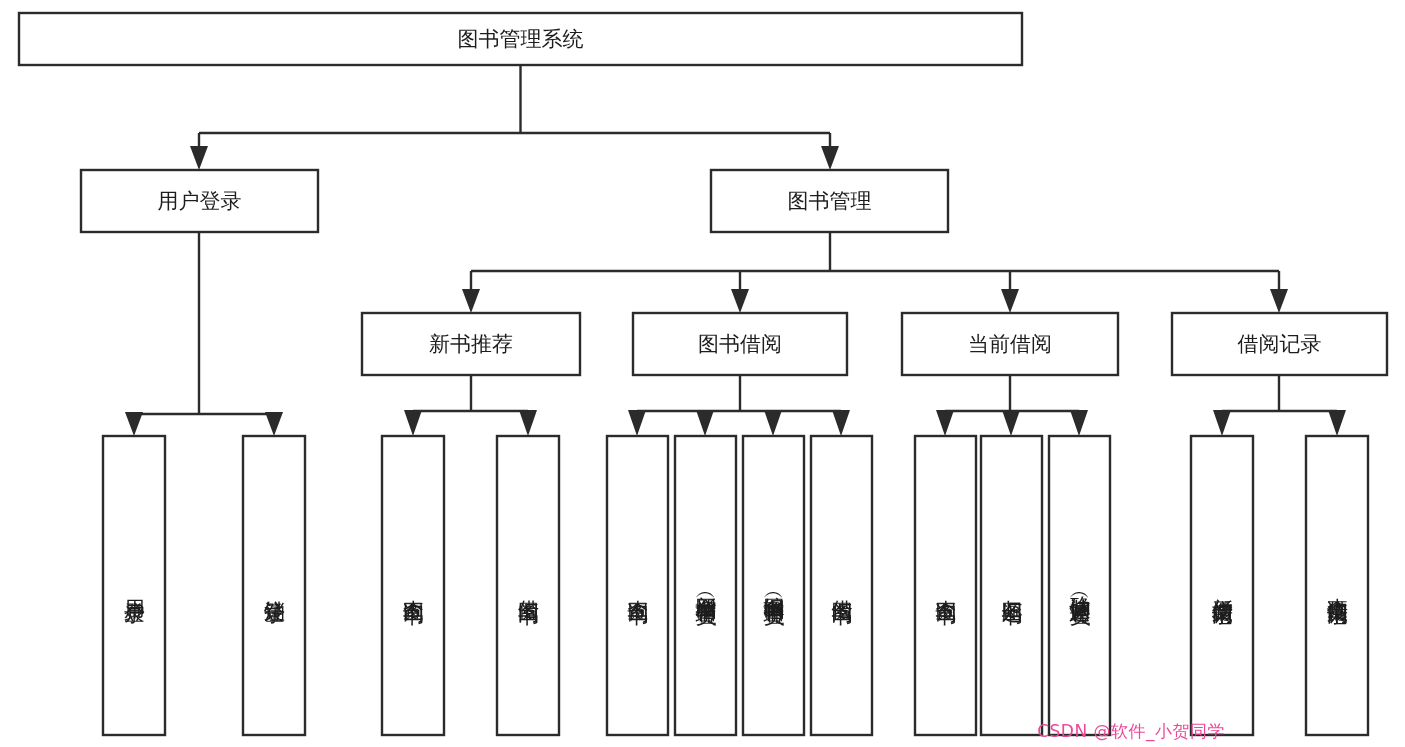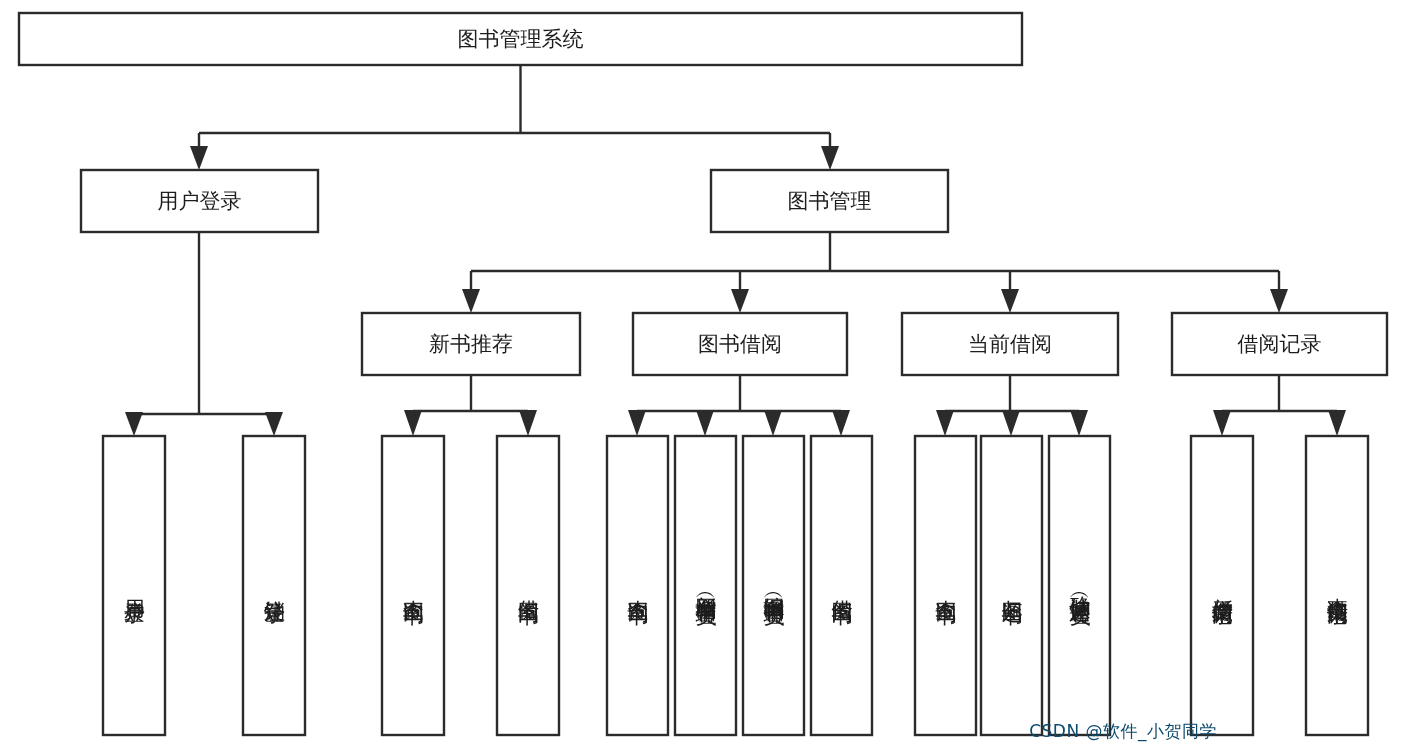--- a/index.html
+++ b/index.html
@@ -61,25 +61,25 @@
     color: #1d1d1d;
     writing-mode: vertical-rl;
     text-orientation: upright;
     letter-spacing: 1.5px;
     line-height: 1;
     pointer-events: none;
     text-align: center;
   }
   .watermark {
     position: absolute;
-    right: 8px;
+    right: 0;
     bottom: 4px;
     font-family: "DejaVu Sans", "Liberation Sans", sans-serif;
     font-size: 17px;
-    color: #0c4a6e;
+    color: #ec4899;
     white-space: nowrap;
     letter-spacing: 0.5px;
   }
 </style>
 </head>
 <body>
 
 <div id="diagram-root">
 
   <svg class="diagram-svg" viewBox="0 0 1405 747">

